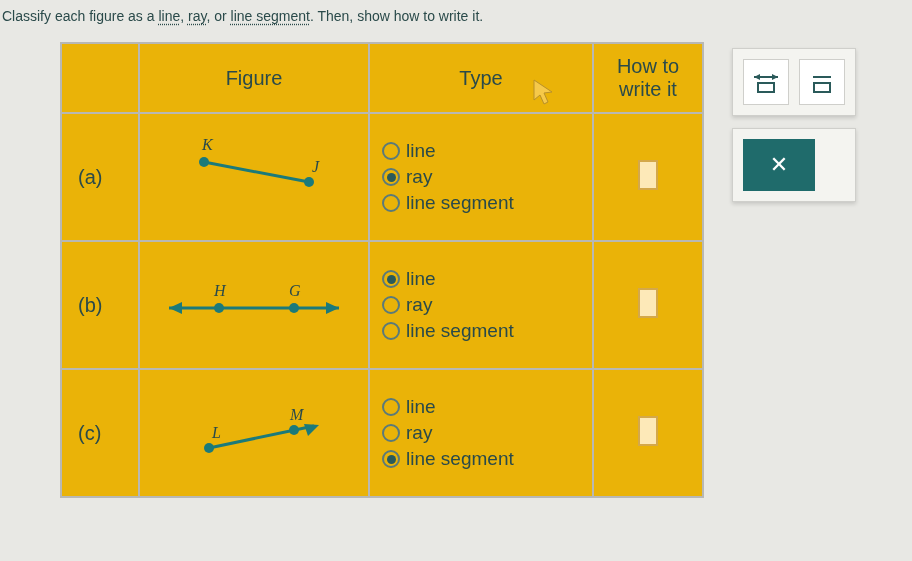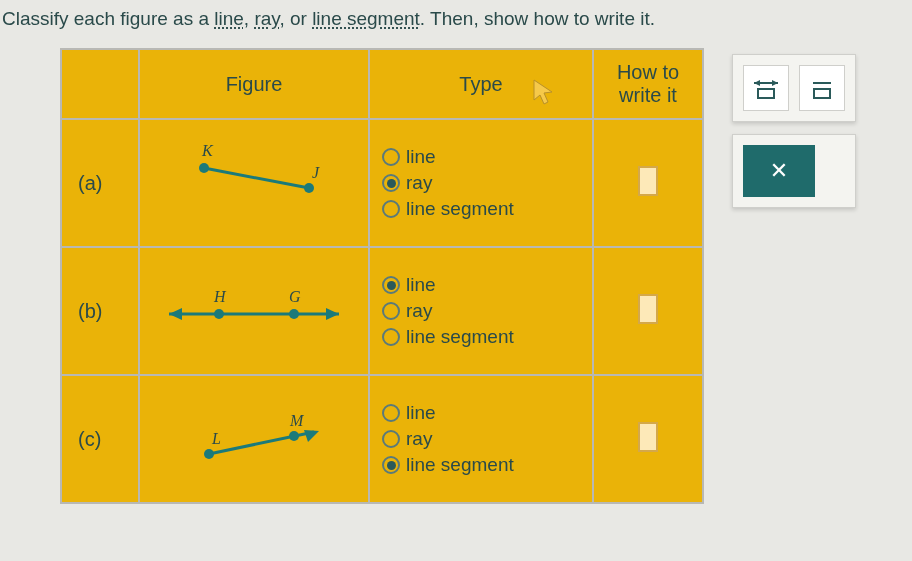--- a/index.html
+++ b/index.html
@@ -6,21 +6,21 @@
     body {
       font-family: Arial, sans-serif;
       background: #e8e8e4;
       width: 912px;
       height: 561px;
       padding: 8px 0 0 0;
       color: #2a4a4a;
       overflow: hidden;
     }
     .prompt {
-      font-size: 19px;
+      font-size: 14px;
       color: #2a4a4a;
       padding: 0 8px 18px 2px;
     }
     .underlined { text-decoration: underline dotted; text-underline-offset: 3px; }
     .main-wrap {
       display: flex;
       gap: 28px;
       padding-left: 60px;
     }
     table {

